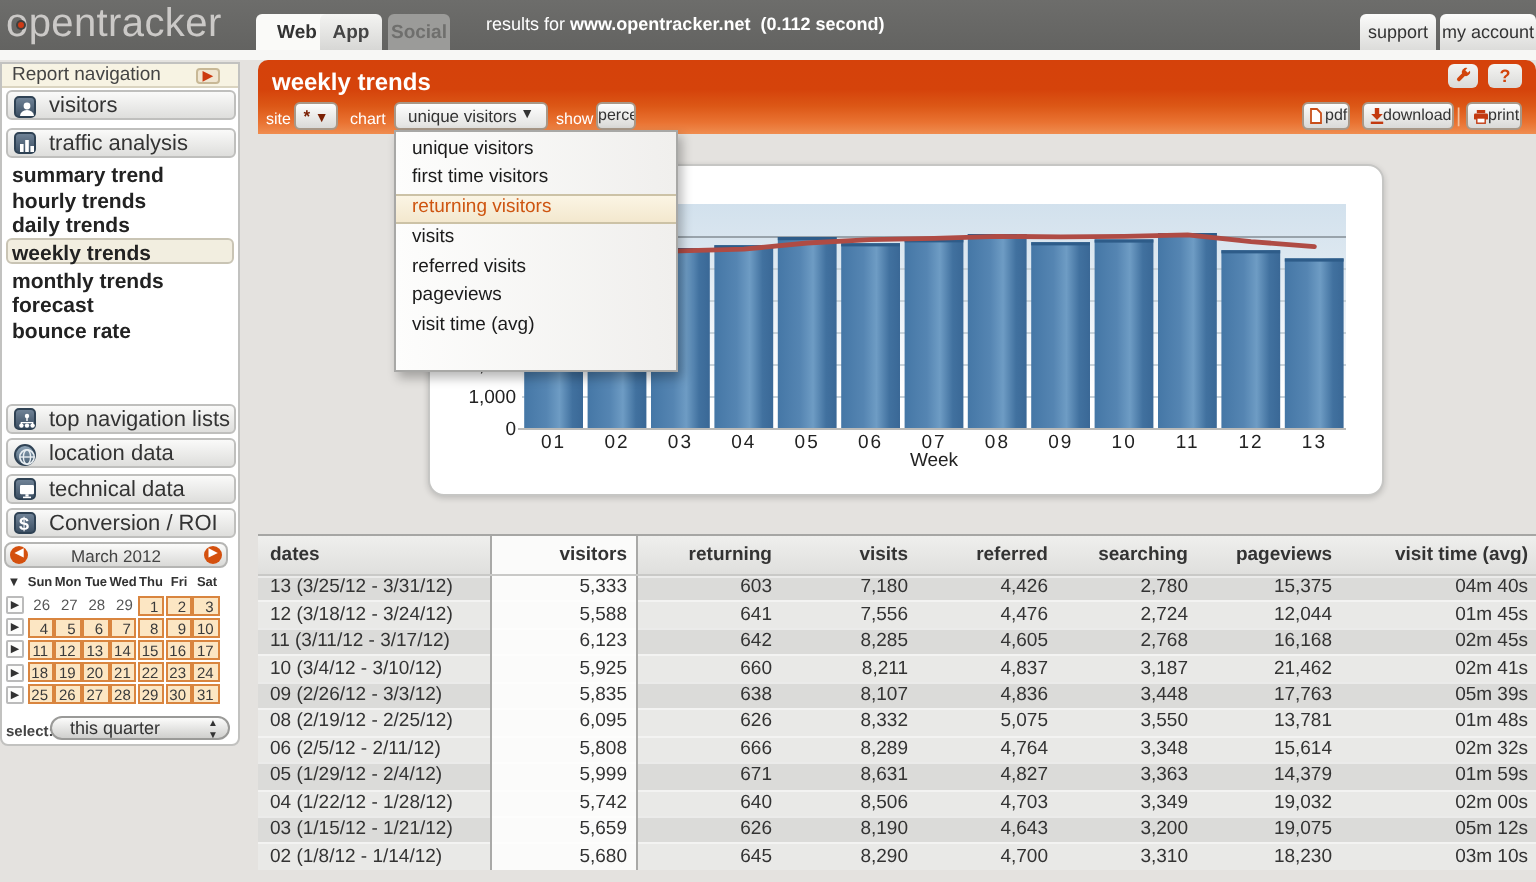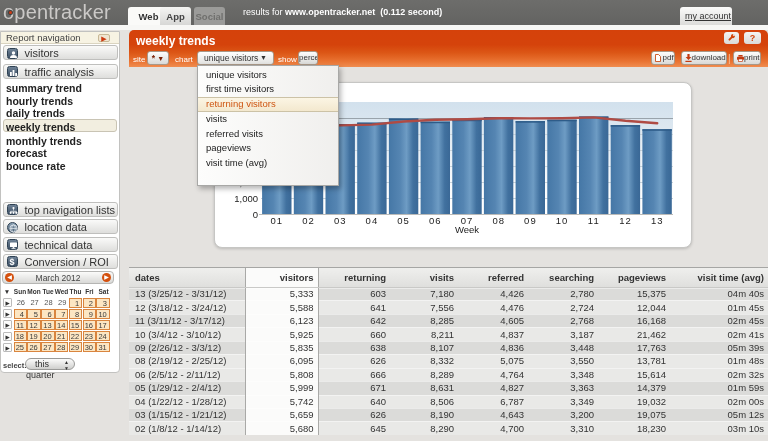--- a/index.html
+++ b/index.html
@@ -12,21 +12,21 @@
 #band { position:absolute; left:0; top:25px; width:768px; height:5px; background:#F7F7F5; }
 #logo { position:absolute; left:3px; top:1px; font-size:20px; letter-spacing:0.2px; color:#CBC9C7; }
 #logodot { position:absolute; left:8px; top:10px; width:5px; height:5px; border-radius:50%; background:#3f3f3d; }
 #logodot i { position:absolute; left:1px; top:1px; width:3px; height:3px; border-radius:50%; background:#CD3A15; }
 .tab { position:absolute; top:7px; height:18px; border-radius:3px 3px 0 0; font-size:9.5px; font-weight:bold; text-align:center; }
 #tabweb { left:128px; width:41px; background:#FAFAF8; color:#333; line-height:19px; }
 #tabapp { left:160px; width:31px; background:linear-gradient(#F4F4F2,#D7D7D5); color:#444; line-height:19px; }
 #tabsocial { left:194px; width:31px; background:#9B9B99; color:#6F6F6D; line-height:19px; }
 #results { position:absolute; left:243px; top:0; height:25px; line-height:25px; color:#fff; font-size:9px; }
 #btnsupport { left:680px; width:38px; }
-#btnaccount { left:684px; width:48px;text-decoration:underline; }
+#btnaccount { left:720px; width:48px; }
 .hbtn { position:absolute; top:7px; height:18px; border-radius:3px 3px 0 0; background:linear-gradient(#FBFBFA,#DCDCDA); color:#333; font-size:9px; text-align:center; line-height:18px; }
 
 
 #orange { position:absolute; left:129px; top:30px; width:639px; height:37px; border-radius:5px 5px 0 0;
   background:linear-gradient(#D5420B 0%, #D5430B 40%, #DC5716 62%, #E97231 84%, #F08D50 100%); }
 #wt { position:absolute; left:7px; top:4px; color:#fff; font-size:12px; font-weight:bold; }
 #selper { position:absolute; right:48px; top:3px; color:#fff; font-size:8.5px; line-height:13px; }
 .obtn { position:absolute; top:2px; height:12px; border-radius:3px; background:linear-gradient(#F4F4F2,#DADAD8); text-align:center; }
 #owrench { left:595px; width:15px; top:2px; }
 #oq { left:615px; width:17px; color:#D2440B; font-weight:bold; font-size:9px; line-height:12px; }
@@ -73,21 +73,21 @@
 .calarr { position:absolute; top:2px; width:9px; height:9px; border-radius:50%; background:#D4500E; color:#fff; font-size:6px; line-height:9px; text-align:center; }
 #caldays { position:absolute; left:0; top:17px; width:112px; font-size:6.5px; font-weight:bold; color:#333; }
 #caldays span { position:absolute; top:0; width:14px; text-align:center; }
 .calrow { position:absolute; left:0; width:112px; height:10.2px; }
 .calrow .rarr { position:absolute; left:1px; top:0.5px; width:9px; height:9px; background:#FDFDFC; border:1px solid #BBB; border-radius:1px; font-size:5.5px; line-height:8.5px; text-align:center; color:#333; }
 .cc { position:absolute; top:0; width:13.5px; height:10.2px; font-size:7.5px; text-align:right; padding-right:2px; line-height:10.2px; color:#3a3a3a; }
 .cc.on { background:#FCE6C3; border:1px solid #D9853F; }
 .cc.off { color:#555; }
 #selrow { position:absolute; left:0px; top:325.5px; width:112px; }
 #sellab { position:absolute; left:2px; top:3px; font-size:7.5px; font-weight:bold; color:#444; }
-#seldd { position:absolute; left:24px; top:0; width:50px; height:12.5px; background:linear-gradient(#FCFCFB,#CFCFCD); border:1px solid #9A9A98; border-radius:6px; font-size:9px; color:#333; line-height:11px; }
+#seldd { position:absolute; left:24px; top:0; width:90px; height:12.5px; background:linear-gradient(#FCFCFB,#CFCFCD); border:1px solid #9A9A98; border-radius:6px; font-size:9px; color:#333; line-height:11px; }
 </style>
 </head>
 <body>
 <div id="page">
 
 <div id="hdr">
   <div id="logo">opentracker</div>
   <div id="logodot">
         <i></i>
       </div>
@@ -333,21 +333,21 @@
             <td>4,827</td>
             <td>3,363</td>
             <td>14,379</td>
             <td>01m 59s</td>
           </tr>
 <tr class="e">
             <td class="d">04 (1/22/12 - 1/28/12)</td>
             <td class="vc">5,742</td>
             <td>640</td>
             <td>8,506</td>
-            <td>6,787</td>
+            <td>4,703</td>
             <td>3,349</td>
             <td>19,032</td>
             <td>02m 00s</td>
           </tr>
 <tr class="o">
             <td class="d">03 (1/15/12 - 1/21/12)</td>
             <td class="vc">5,659</td>
             <td>626</td>
             <td>8,190</td>
             <td>4,643</td>

